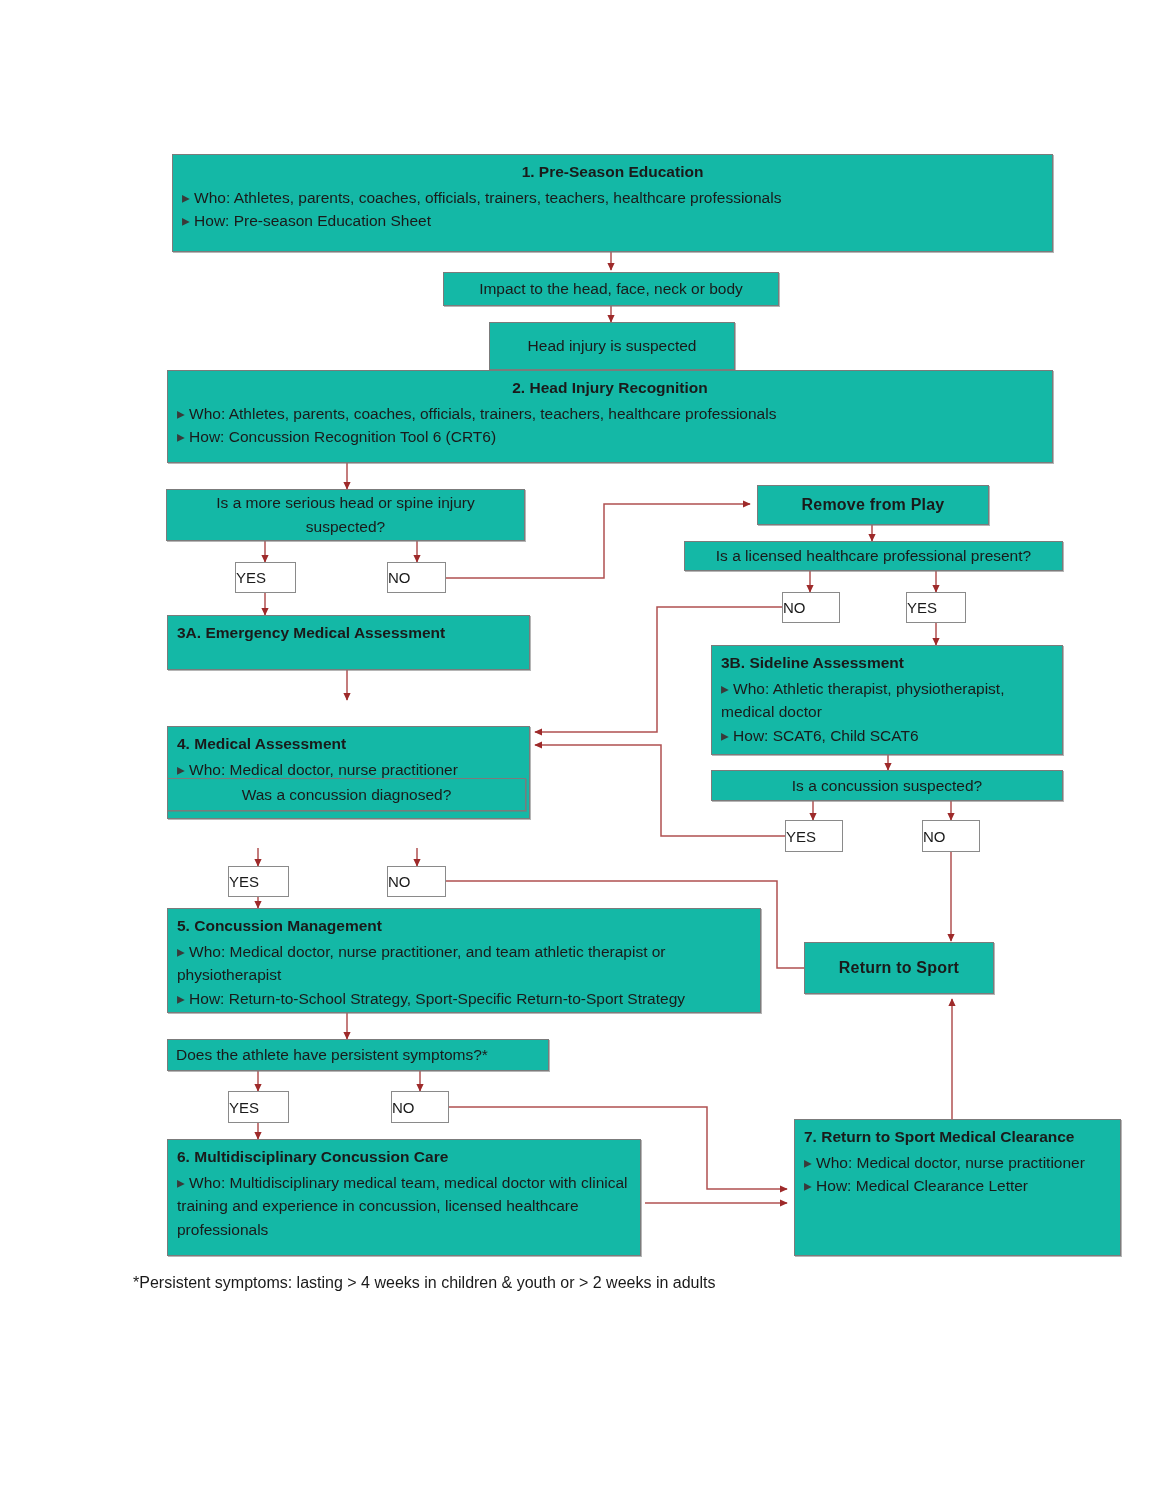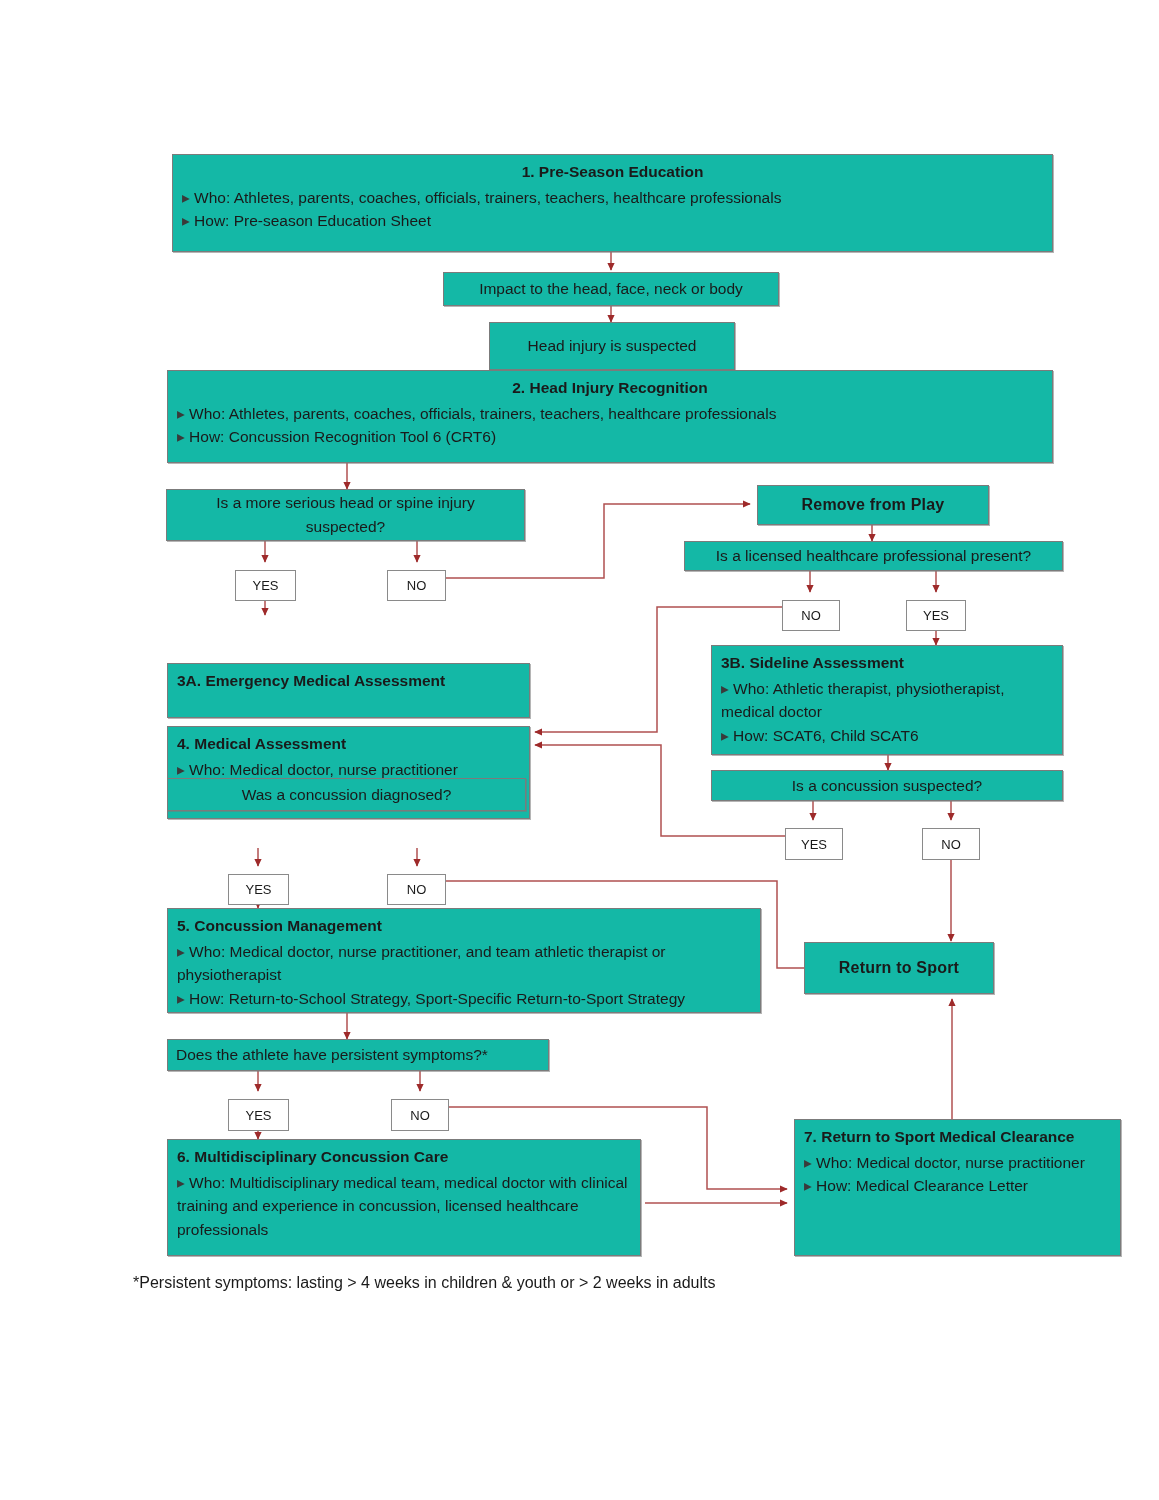--- a/index.html
+++ b/index.html
@@ -34,26 +34,25 @@
     margin-bottom:2px;
   }
   .ttl.left{ text-align:left; }
   .bullet{ display:block; }
   .bullet .bt{ color:#3a3a3a; }
   .mini{
     position:absolute;
     box-sizing:border-box;
     background:#ffffff;
     border:1px solid #8a8a8a;
-    font-size:13px;
+    font-size:15px;
     display:flex;
     align-items:center;
-    justify-content:center;
-    color:#1a1a1a;
-    margin-top:8px;
+    justify-content:flex-start;
+    color:#1a1a1a;
   }
   .big{
     font-size:16px;
     font-weight:bold;
     text-align:center;
     letter-spacing:.2px;
   }
   .footnote{
     position:absolute;
     font-size:16px;
@@ -188,21 +187,21 @@
     <div class="vcenter center">Is a licensed healthcare professional present?</div>
   </div>
 
   <div class="mini" style="left:782px; top:592px; width:58px; height:31px;">
     <span>NO</span>
   </div>
   <div class="mini" style="left:906px; top:592px; width:60px; height:31px;">
     <span>YES</span>
   </div>
 
-  <div class="box" style="left:167px; top:615px; width:363px; height:55px;margin-top:48px;">
+  <div class="box" style="left:167px; top:615px; width:363px; height:55px;">
     <div class="inner">
       <span class="ttl left">3A. Emergency Medical Assessment</span>
     </div>
   </div>
 
   <div class="box" style="left:711px; top:645px; width:352px; height:110px;">
     <div class="inner">
       <span class="ttl left">3B. Sideline Assessment</span>
       <span class="bullet"><span class="bt">▸</span> <span>Who: Athletic therapist, physiotherapist, medical doctor</span></span>
       <span class="bullet"><span class="bt">▸</span> <span>How: SCAT6, Child SCAT6</span></span>

